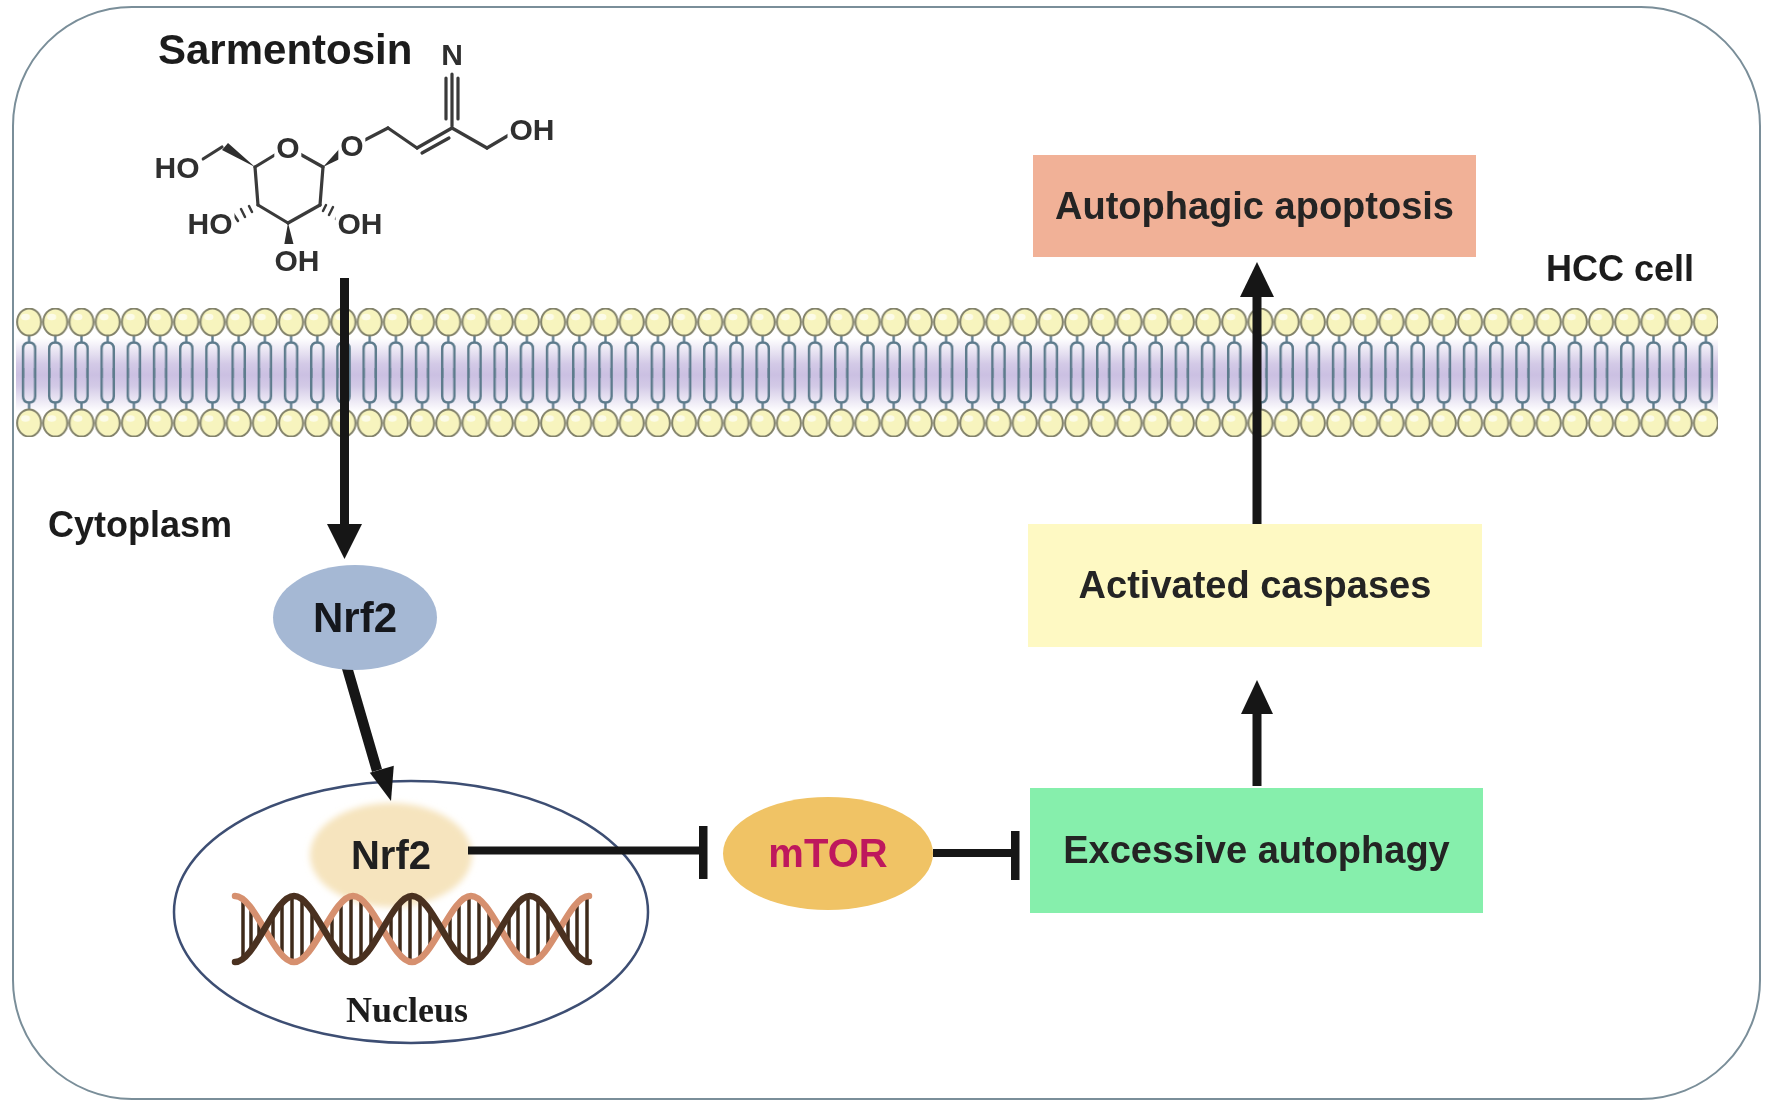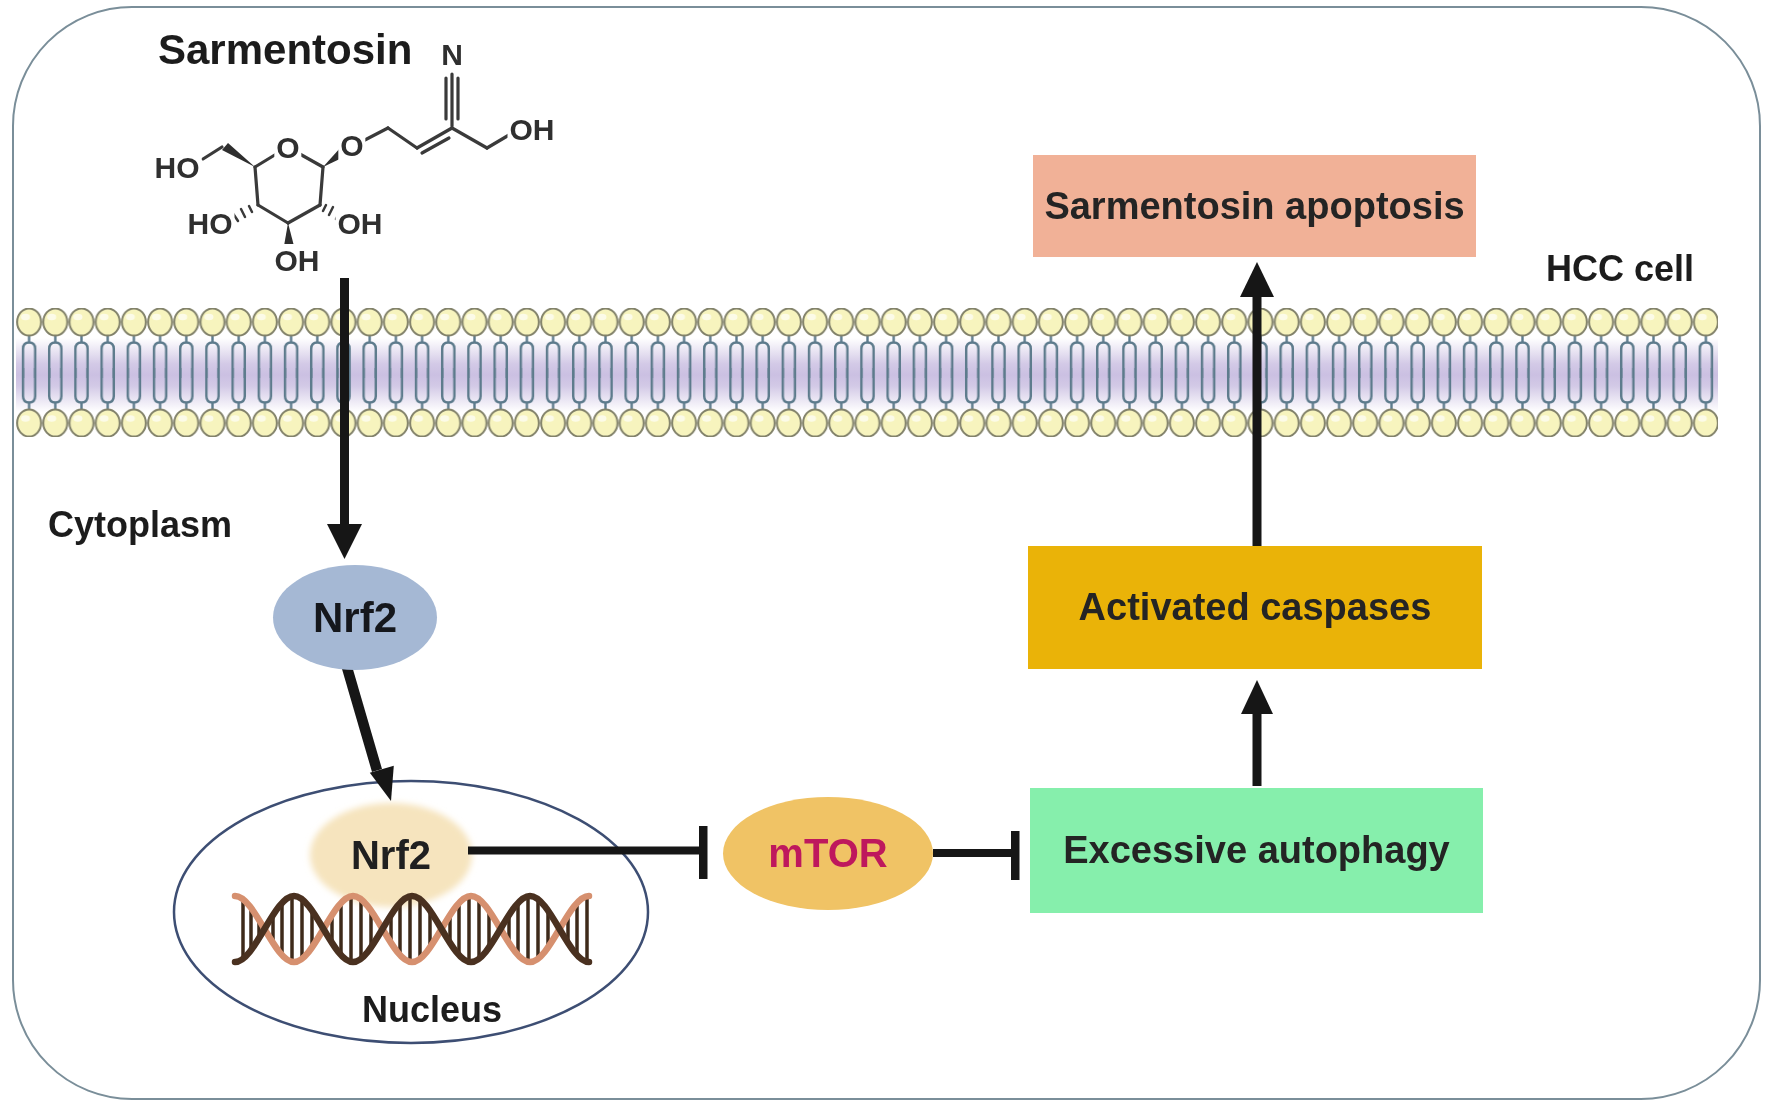--- a/index.html
+++ b/index.html
@@ -23,26 +23,26 @@
   }
   .node-box{
     position:absolute;z-index:2;display:flex;align-items:center;justify-content:center;
     font-weight:700;font-size:38px;color:#242424;white-space:nowrap;
   }
   #nrf2-cyto{left:273px;top:565px;width:164px;height:105px;background:#A5B8D4;font-size:42px;color:#15171c;}
   #mtor{left:723px;top:797px;width:210px;height:113px;background:#F0C365;font-size:40px;color:#be185d;}
   #nrf2-nuc-label{left:391px;top:855px;transform:translate(-50%,-50%);position:absolute;z-index:2;
     font-size:40px;font-weight:700;color:#202020;}
   #box-apoptosis{left:1033px;top:155px;width:443px;height:102px;background:#F1B197;}
-  #box-caspases{left:1028px;top:546px;width:454px;height:123px;background:#eab308;}
+  #box-caspases{left:1028px;top:524px;width:454px;height:123px;background:#fef9c3;}
   #box-autophagy{left:1030px;top:788px;width:453px;height:125px;background:#86efac;}
   #sarmentosin-label{left:158px;top:26px;font-size:42px;}
   #hcc-label{left:1546px;top:248px;font-size:36px;}
   #cytoplasm-label{left:48px;top:456px;font-size:36px;margin-top:48px;}
-  #nucleus-label{left:432px;top:1010px;transform:translate(-50%,-50%);font-size:36px;}
+  #nucleus-label{left:407px;top:1010px;transform:translate(-50%,-50%);font-size:36px;font-family:Liberation Serif, serif;}
 </style>
 </head>
 <body>
 
 <div id="canvas">
 
   <div id="cell-border"></div>
 
   <svg id="gfx" width="1772" height="1115" viewBox="0 0 1772 1115">
     <defs>
@@ -188,17 +188,17 @@
   <span class="atom" style="left:452px;top:55px;">N</span>
   <span class="atom" style="left:177px;top:168px;">HO</span>
   <span class="atom" style="left:210px;top:224px;">HO</span>
   <span class="atom" style="left:360px;top:224px;">OH</span>
   <span class="atom" style="left:297px;top:261px;">OH</span>
   <span class="atom" style="left:532px;top:130px;">OH</span>
 
   <div class="node-ellipse" id="nrf2-cyto">Nrf2</div>
   <span id="nrf2-nuc-label">Nrf2</span>
   <div class="node-ellipse" id="mtor">mTOR</div>
-  <div class="node-box" id="box-apoptosis">Sarmentosin apoptosis</div>
+  <div class="node-box" id="box-apoptosis">Autophagic apoptosis</div>
   <div class="node-box" id="box-caspases">Activated caspases</div>
   <div class="node-box" id="box-autophagy">Excessive autophagy</div>
 
 </div>
 
 </body></html>

